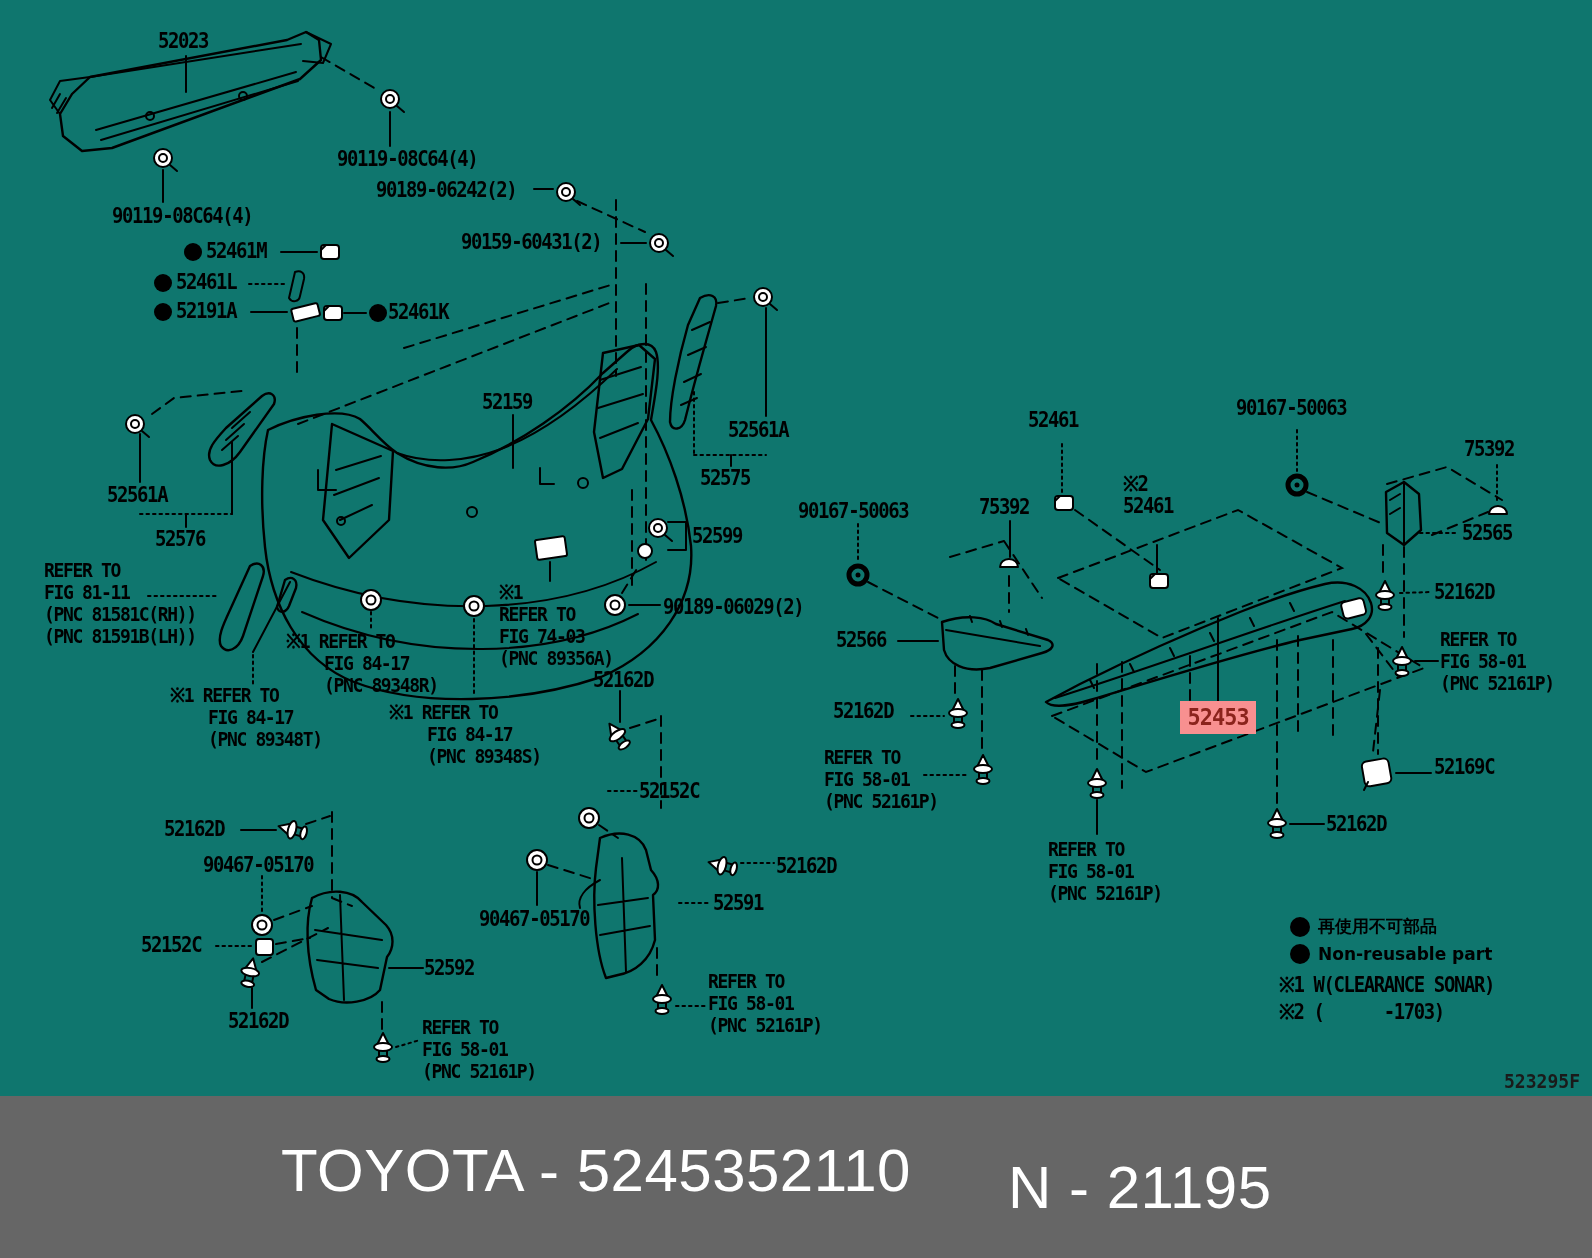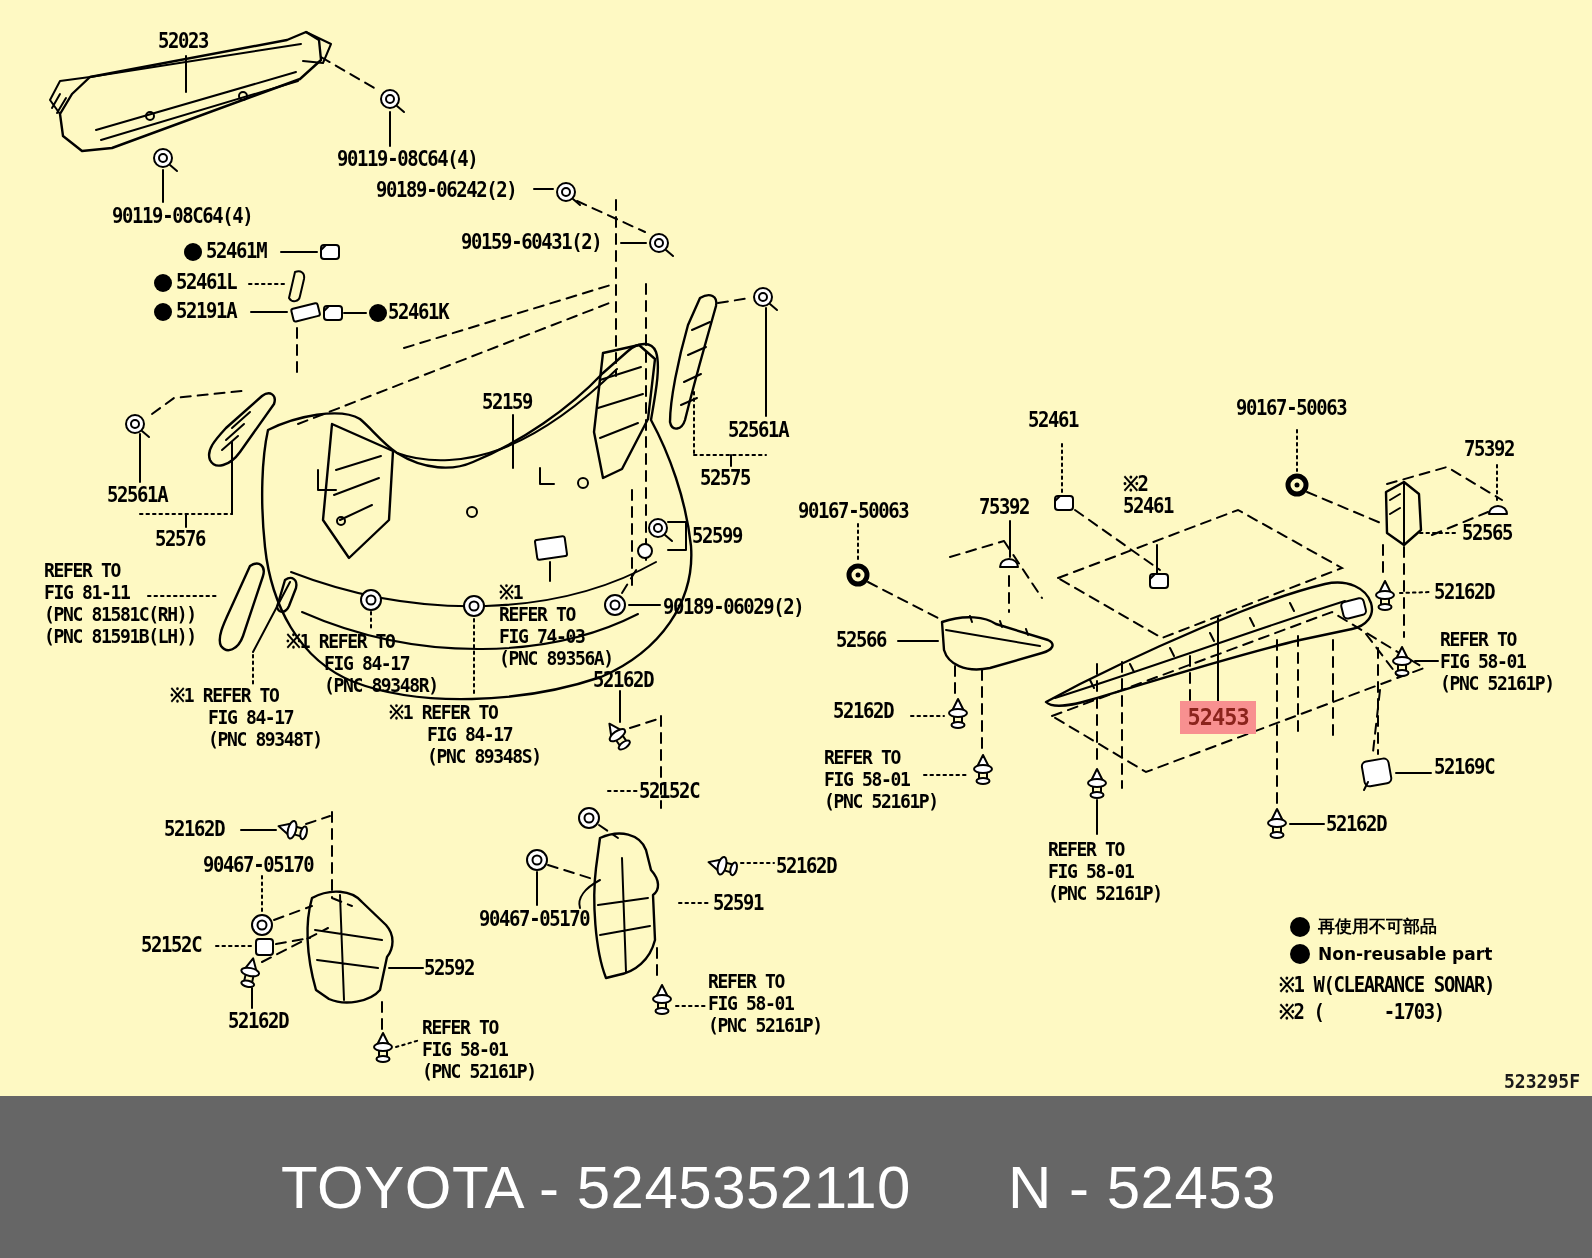--- a/index.html
+++ b/index.html
@@ -1,16 +1,16 @@
 <!DOCTYPE html>
 <html><head>
 <meta charset="utf-8">
 <style>
   html,body{margin:0;padding:0;background:#fff;}
-  #page{position:relative;width:1592px;height:1258px;background:#fef9c3;overflow:hidden;
+  #page{position:relative;width:1592px;height:1258px;background:#0f766e;overflow:hidden;
         font-family:"DejaVu Sans Mono","Liberation Mono",monospace;}
   #art{position:absolute;left:0;top:0;}
   .lbl{position:absolute;font-family:"DejaVu Sans Mono","Liberation Mono",monospace;
        font-weight:bold;font-size:21px;line-height:22px;letter-spacing:-1.5px;color:#000;
        white-space:pre;transform:scaleX(0.9);transform-origin:left top;}
   .sm{font-size:20px;}
   .hl{position:absolute;background:#F89090;color:#8B231C;font-weight:bold;font-size:23px;
       padding:3px 8px 4px 8px;letter-spacing:-1px;transform:scaleX(0.95);transform-origin:left top;}
   .legend-txt{font-family:"DejaVu Sans","Liberation Sans",sans-serif;font-weight:bold;
        font-size:17px;letter-spacing:0;transform:none;}
@@ -339,17 +339,17 @@
 <div class="hl" style="left:1180px;top:701px">52453</div>
 
 <div class="lbl legend-txt" style="left:1318px;top:915px">再使用不可部品</div>
 <div class="lbl legend-txt" style="left:1318px;top:943px">Non-reusable part</div>
 <div class="lbl" style="left:1279px;top:974px">※1 W(CLEARANCE SONAR)</div>
 <div class="lbl" style="left:1279px;top:1001px">※2 (      -1703)</div>
 
 <div class="lbl doc" style="left:1504px;top:1070px">523295F</div>
 
 <div id="footer">
-  <span class="ftxt" style="left:281px;top:57px">TOYOTA - 5245352110</span>
-  <span class="ftxt" style="left:1008px;top:57px">N - 52453</span>
+  <span class="ftxt" style="left:281px;top:40px">TOYOTA - 5245352110</span>
+  <span class="ftxt" style="left:1008px;top:57px">N - 21195</span>
 </div>
 
 </div>
 
 </body></html>

